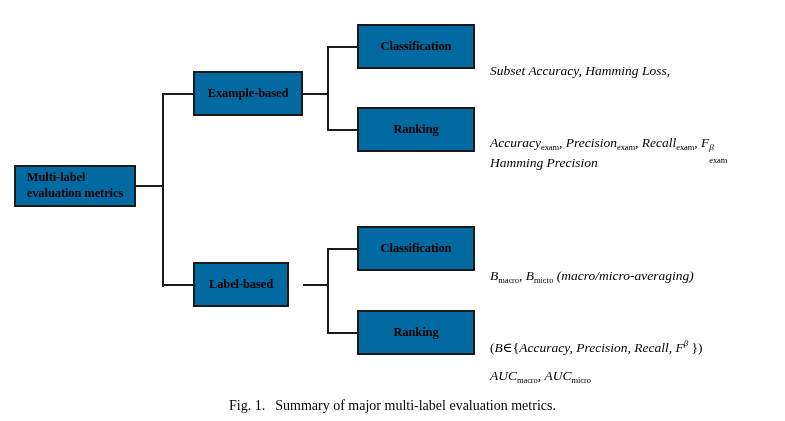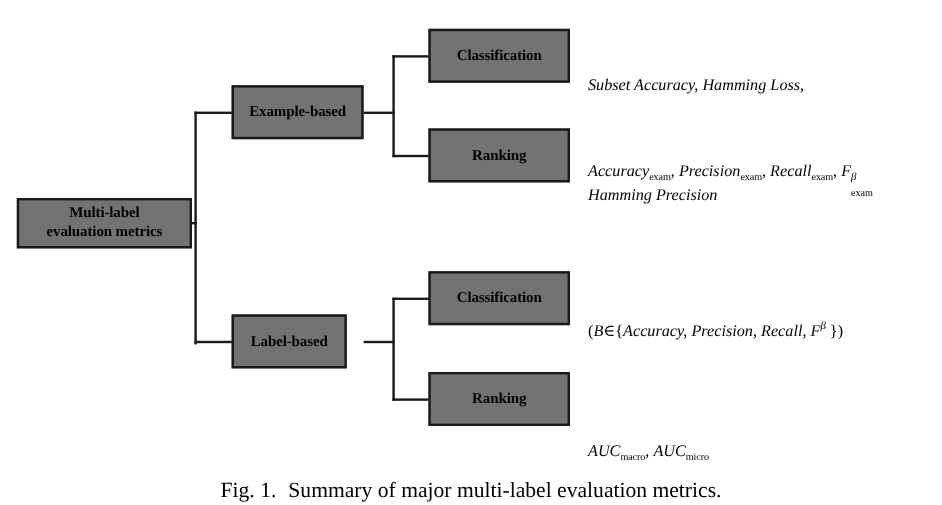--- a/index.html
+++ b/index.html
@@ -14,25 +14,24 @@
     background: #ffffff;
     overflow: hidden;
     font-family: "Liberation Serif", "DejaVu Serif", serif;
   }
 
   
   .node {
     position: absolute;
     box-sizing: border-box;
     border: 2px solid #1a1a1a;
-    background: #737373;
+    background: #0369a1;
     display: flex;
     align-items: center;
     justify-content: center;
-    text-align: center;
     font-family: "Liberation Serif", "DejaVu Serif", serif;
     font-weight: bold;
     font-size: 12.5px;
     color: #000000;
     line-height: 1.25;
     letter-spacing: -0.1px;
     z-index: 3;
   }
   .node-root { font-size: 12.5px; }
 
@@ -102,21 +101,21 @@
   .upright { font-style: normal; }
 
   
   #caption {
     position: absolute;
     left: 0;
     top: 398px;
     width: 785px;
     text-align: center;
     font-family: "Liberation Serif", "DejaVu Serif", serif;
-    font-size: 18px;
+    font-size: 14px;
     color: #000000;
     z-index: 2;
   }
   #caption .cap-label { margin-right: 10px; }
 </style>
 </head>
 <body>
 
 <div id="figure">
 
@@ -137,21 +136,21 @@
   <div class="hline" style="left:327px; top:129px; width:32px;"></div>
 
   <div class="hline" style="left:303px; top:284px; width:26px;"></div>
 
   <div class="vline" style="left:327px; top:248px; height:86px;"></div>
 
   <div class="hline" style="left:327px; top:248px; width:32px;"></div>
 
   <div class="hline" style="left:327px; top:332px; width:32px;"></div>
 
-  <div class="node node-root" style="left:14px; top:165px; width:146px; height:42px;font-family:Liberation Serif, serif;">
+  <div class="node node-root" style="left:14px; top:165px; width:122px; height:42px;font-family:Liberation Serif, serif;">
     <span>
       <span>Multi-label</span><br>
       <span>evaluation metrics</span>
     </span>
   </div>
 
   <div class="node" style="left:193px; top:71px; width:110px; height:45px;">
     <span>Example-based</span>
   </div>
 
@@ -178,20 +177,21 @@
   <div class="metrics" style="left:490px; top:13px;">
     <span class="line">Subset Accuracy, Hamming Loss,</span>
     <span class="line"><span>Accuracy</span><sub>exam</sub><span class="upright">, </span><span>Precision</span><sub>exam</sub><span class="upright">, </span><span>Recall</span><sub>exam</sub><span class="upright">, </span><span>F</span><span class="stack"><span class="sup-part">β</span><span class="sub-part">exam</span></span></span>
   </div>
 
   <div class="metrics" style="left:490px; top:105px;">
     <span class="line">Hamming Precision</span>
   </div>
 
   <div class="metrics" style="left:490px; top:218px;">
+    <span class="line"><span>B</span><sub>macro</sub><span class="upright">, </span><span>B</span><sub>micro</sub><span> (macro/micro-averaging)</span></span>
     <span class="line"><span class="upright">(</span><span>B</span><span class="upright">∈</span><span class="upright">{</span><span>Accuracy, Precision, Recall, F</span><sup>β</sup><span class="upright"> })</span></span>
   </div>
 
   <div class="metrics" style="left:490px; top:318px;">
     <span class="line"><span>AUC</span><sub>macro</sub><span class="upright">, </span><span>AUC</span><sub>micro</sub></span>
   </div>
 
   <div id="caption">
     <span class="cap-label">Fig. 1.</span><span>Summary of major multi-label evaluation metrics.</span>
   </div>

